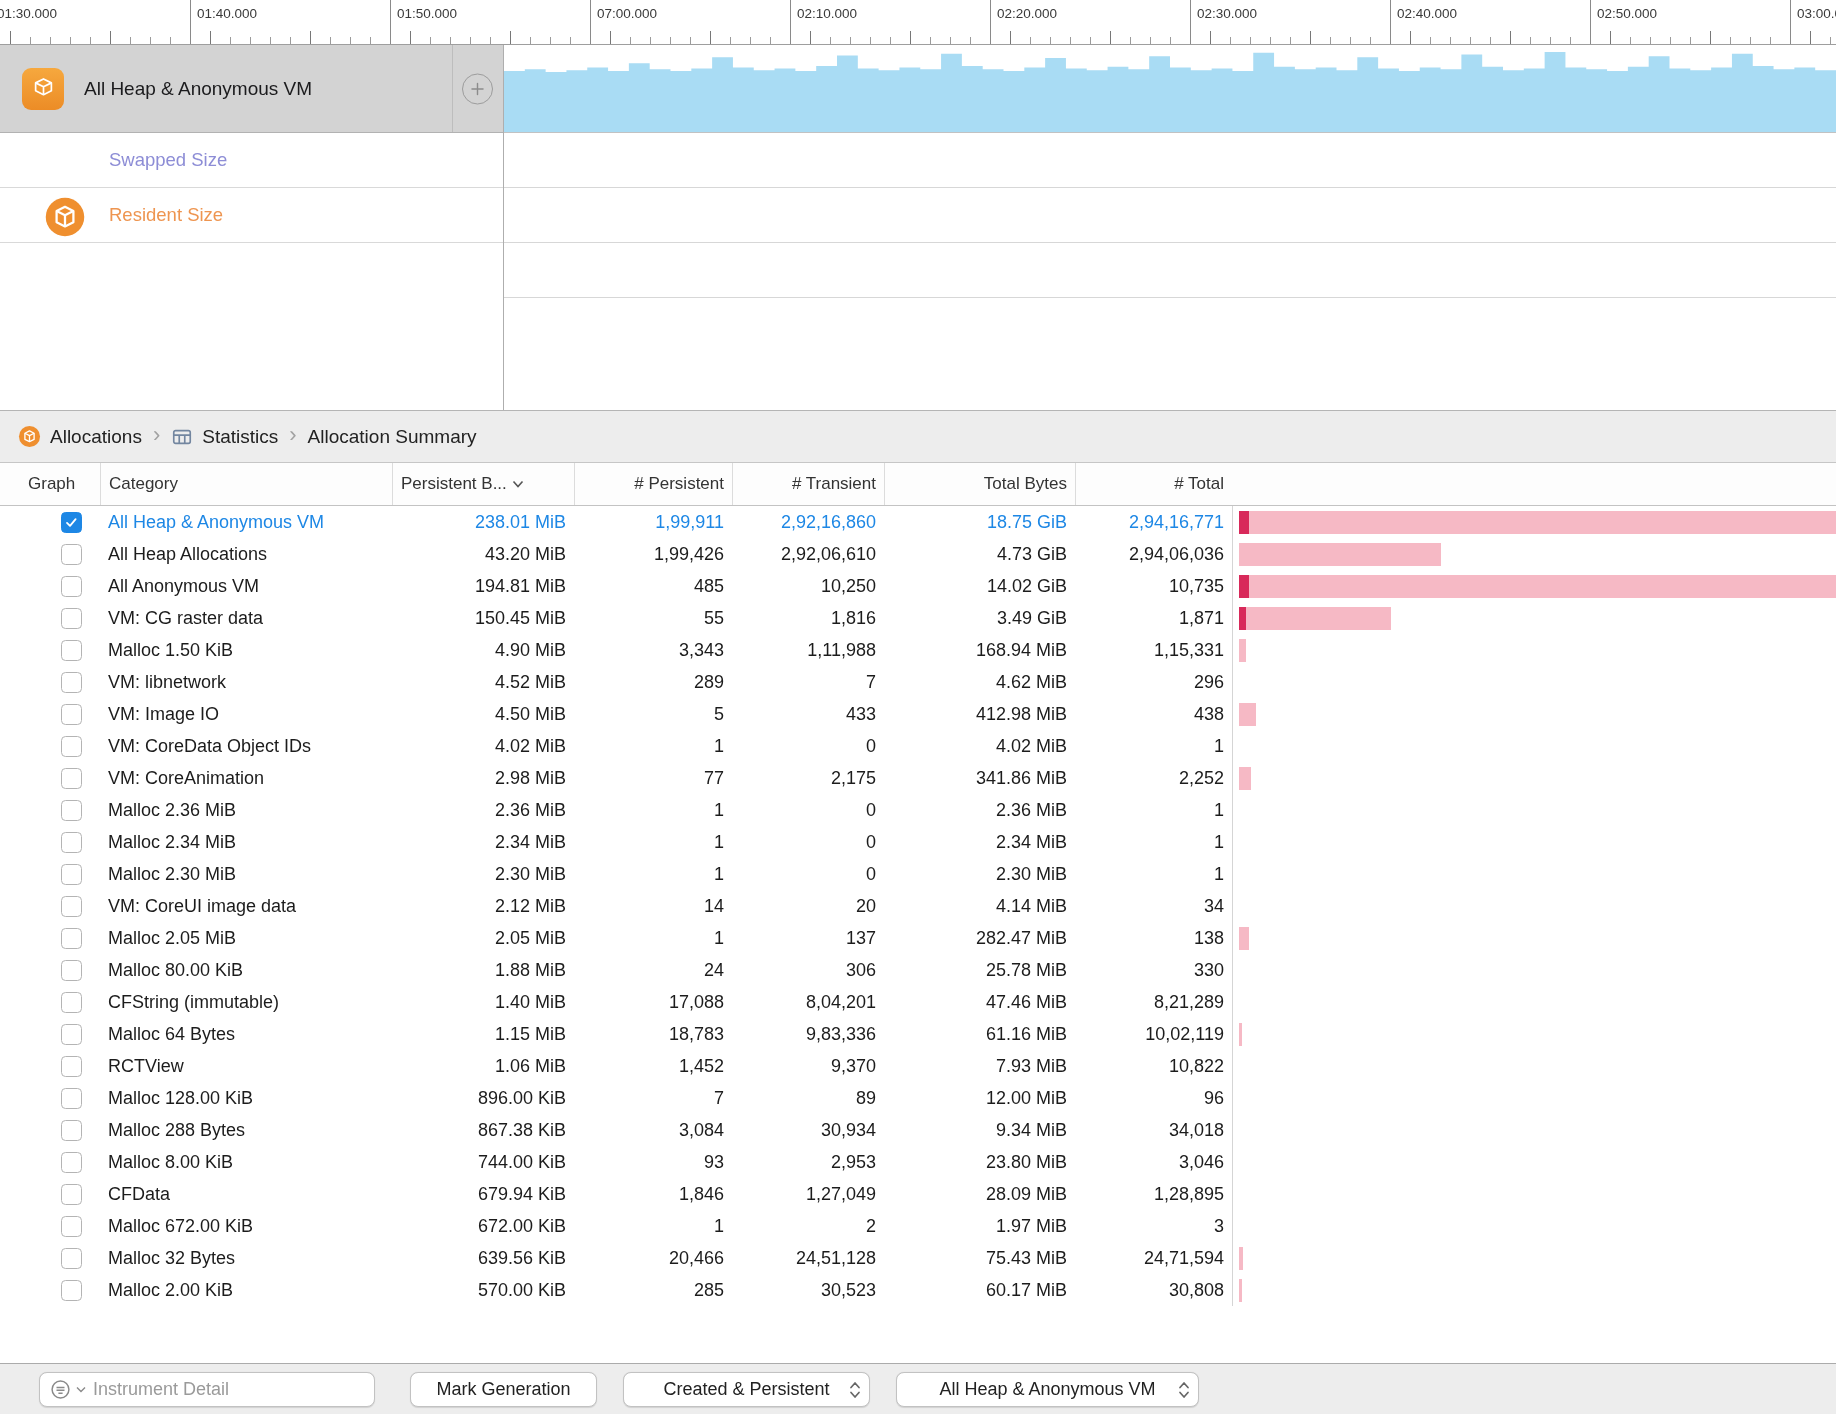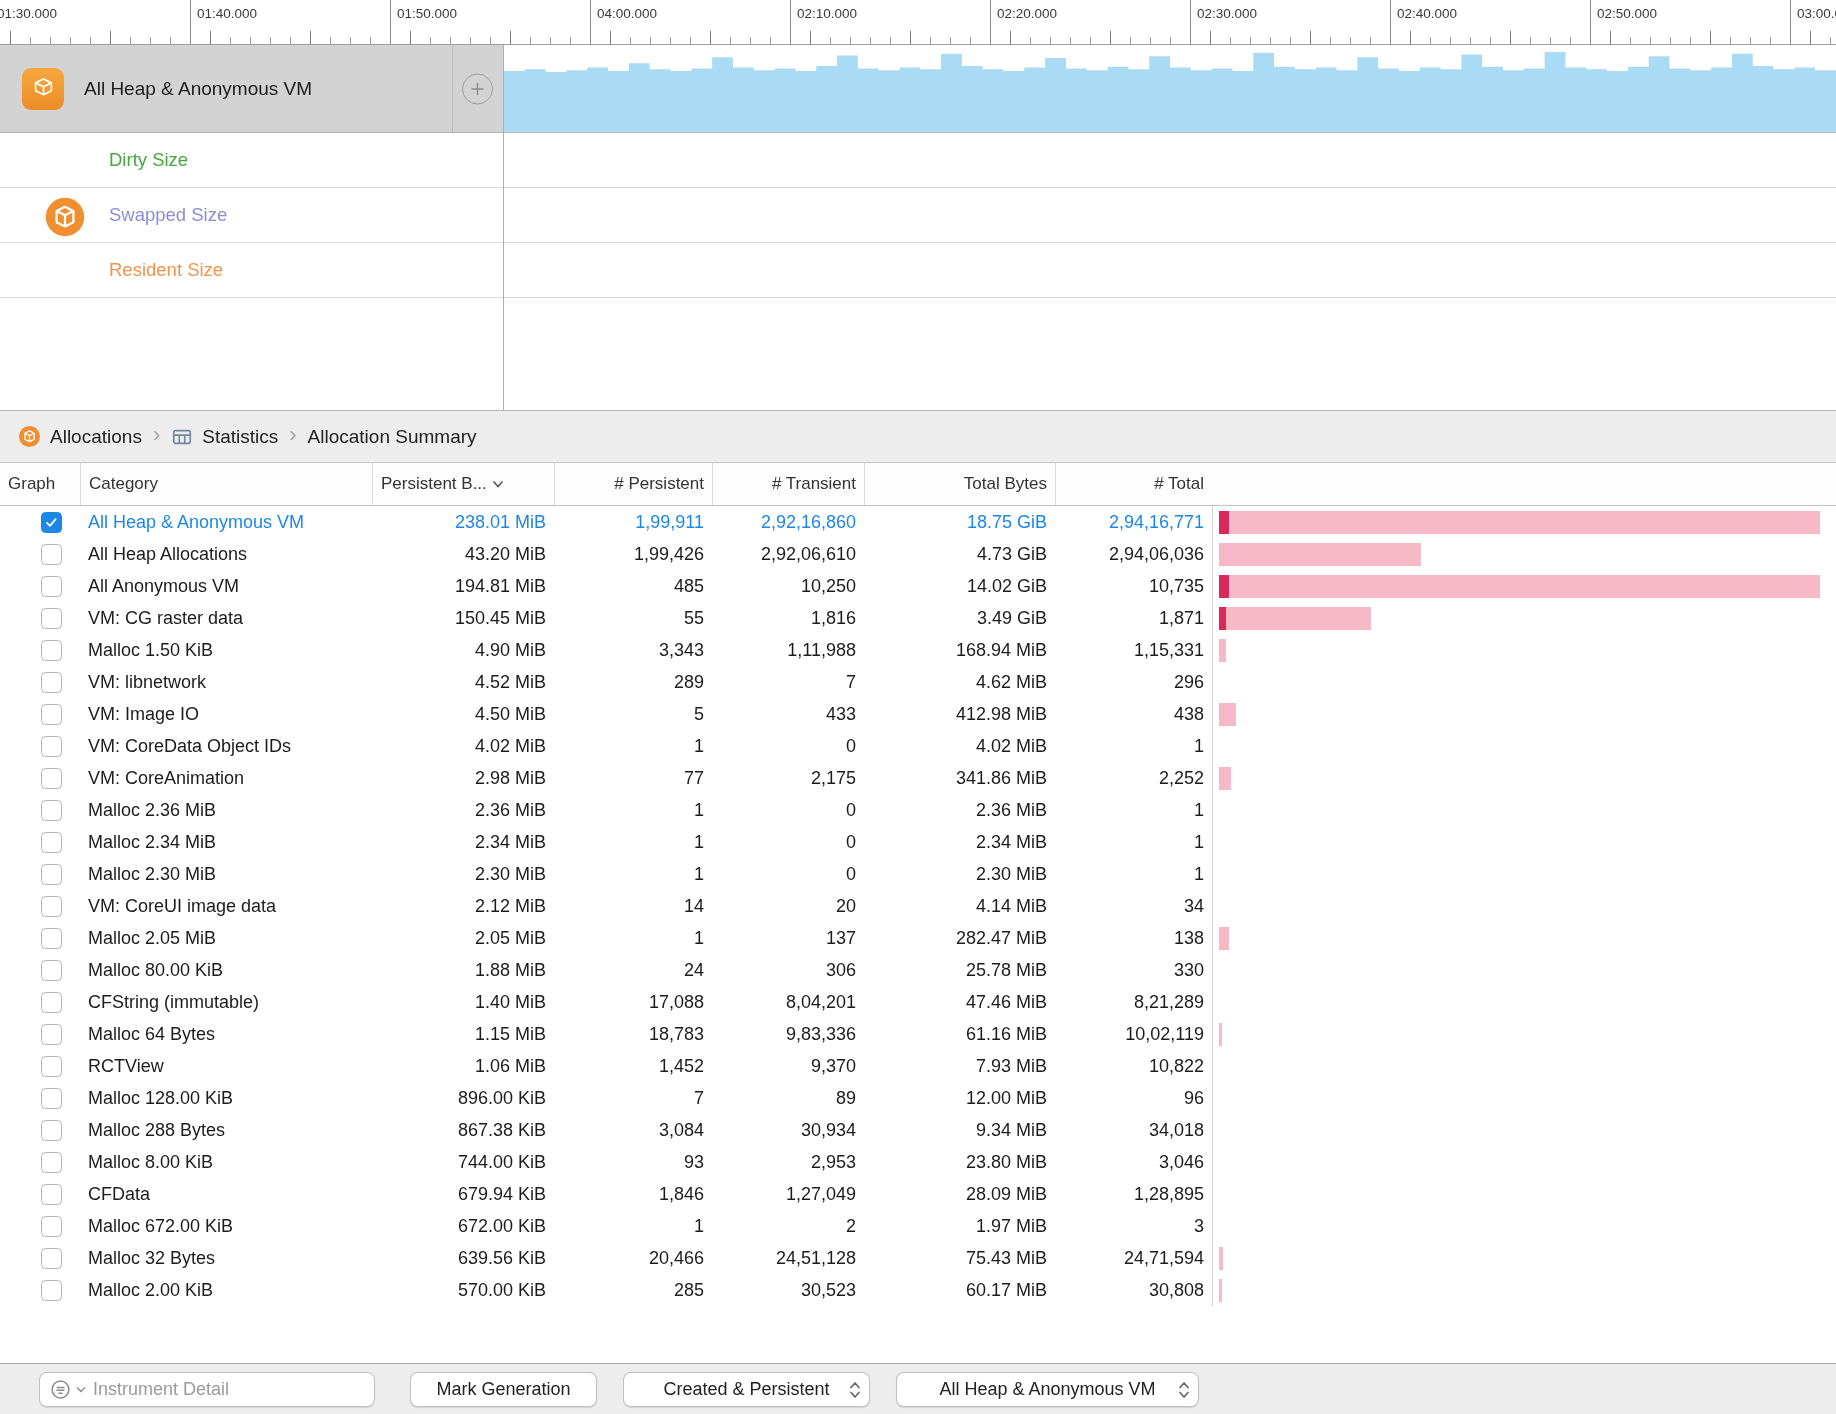--- a/index.html
+++ b/index.html
@@ -41,21 +41,21 @@
     padding-left:109px; font-size:18.5px; background:#fff; }
   .instrument-badge { position:absolute; left:44px; top:151px; width:42px; height:42px; }
 
   
   .breadcrumb { height:53px; background:#ededed; border-top:1px solid #b5b5b5; border-bottom:1px solid #c6c6c6;
     display:flex; align-items:center; padding-left:18px; gap:11px; font-size:19px; color:#222; }
   .crumb { display:flex; align-items:center; gap:9px; }
   .crumb-chevron { color:#a2a2a2; font-size:22px; line-height:1; margin-top:-3px; }
 
   
-  .thead, .tr { display:grid; grid-template-columns:80px 292px 182px 158px 152px 191px 157px 1fr; }
+  .thead, .tr { display:grid; grid-template-columns:80px 292px 182px 158px 152px 191px 157px 1fr;padding-left:20px; }
   .thead { height:43px; align-items:center; border-bottom:1px solid #c3c3c3; background:#fdfdfd;
     font-size:17px; color:#333; }
   .th { padding:0 8px; height:100%; display:flex; align-items:center; gap:5px; overflow:hidden; white-space:nowrap; }
   .th + .th { border-left:1px solid #dcdcdc; }
   .th.num { justify-content:flex-end; }
   .tbody { height:857px; overflow:hidden; background:#fff; }
   .tr { height:32px; font-size:18px; }
   .td { padding:0 8px; display:flex; align-items:center; overflow:hidden; white-space:nowrap; }
   .td.num { justify-content:flex-end; }
   .td.bar-cell { border-left:1px solid #d5d5d5; padding:0 0 0 6px; }
@@ -83,21 +83,21 @@
 <body>
 
 <div>
 
   <div class="ruler">
     <div class="ruler-ticks"></div>
     <div id="ruler-labels">
         <div class="ruler-label" style="left: -10px;">01:30.000</div>
         <div class="ruler-label" style="left: 190px;">01:40.000</div>
         <div class="ruler-label" style="left: 390px;">01:50.000</div>
-        <div class="ruler-label" style="left: 590px;">04:00.000</div>
+        <div class="ruler-label" style="left: 590px;">07:00.000</div>
         <div class="ruler-label" style="left: 790px;">02:10.000</div>
         <div class="ruler-label" style="left: 990px;">02:20.000</div>
         <div class="ruler-label" style="left: 1190px;">02:30.000</div>
         <div class="ruler-label" style="left: 1390px;">02:40.000</div>
         <div class="ruler-label" style="left: 1590px;">02:50.000</div>
         <div class="ruler-label" style="left: 1790px;">03:00.000</div>
       </div>
   </div>
 
   <div class="track">
@@ -121,23 +121,20 @@
         </div>
         <div class="track-title">All Heap &amp; Anonymous VM</div>
         <div class="header-sep"></div>
         <div class="add-btn">
           <svg viewBox="0 0 20 20" width="17" height="17">
             <path d="M10 3.5v13M3.5 10h13" stroke="#8c8c8c" stroke-width="1.7" fill="none" stroke-linecap="round"></path>
           </svg>
         </div>
       </div>
 
-      <div class="lane">
-        <span class="lane-label" style="color: rgb(68, 167, 63);">Dirty Size</span>
-      </div>
       <div class="lane">
         <span class="lane-label" style="color: rgb(141, 141, 214);">Swapped Size</span>
       </div>
       <div class="lane">
         <span class="lane-label" style="color: rgb(238, 149, 80);">Resident Size</span>
       </div>
 
       <div class="instrument-badge">
         <svg viewBox="0 0 24 24" width="42" height="42">
           <circle cx="12" cy="12" r="11" fill="#ef8f2f"></circle>

